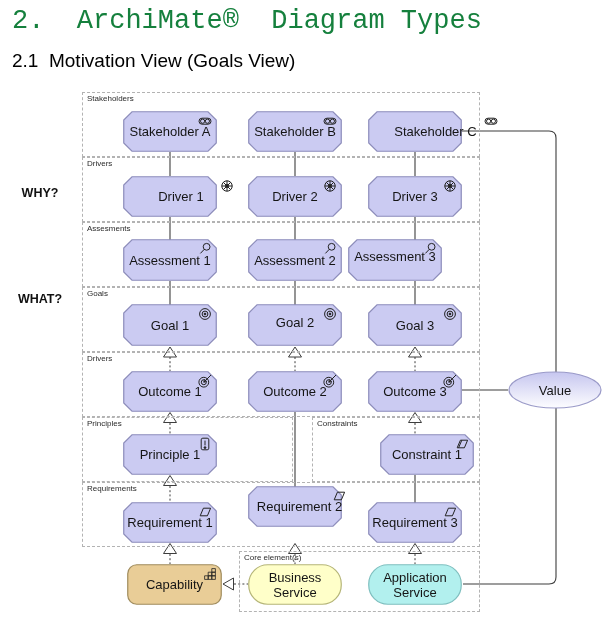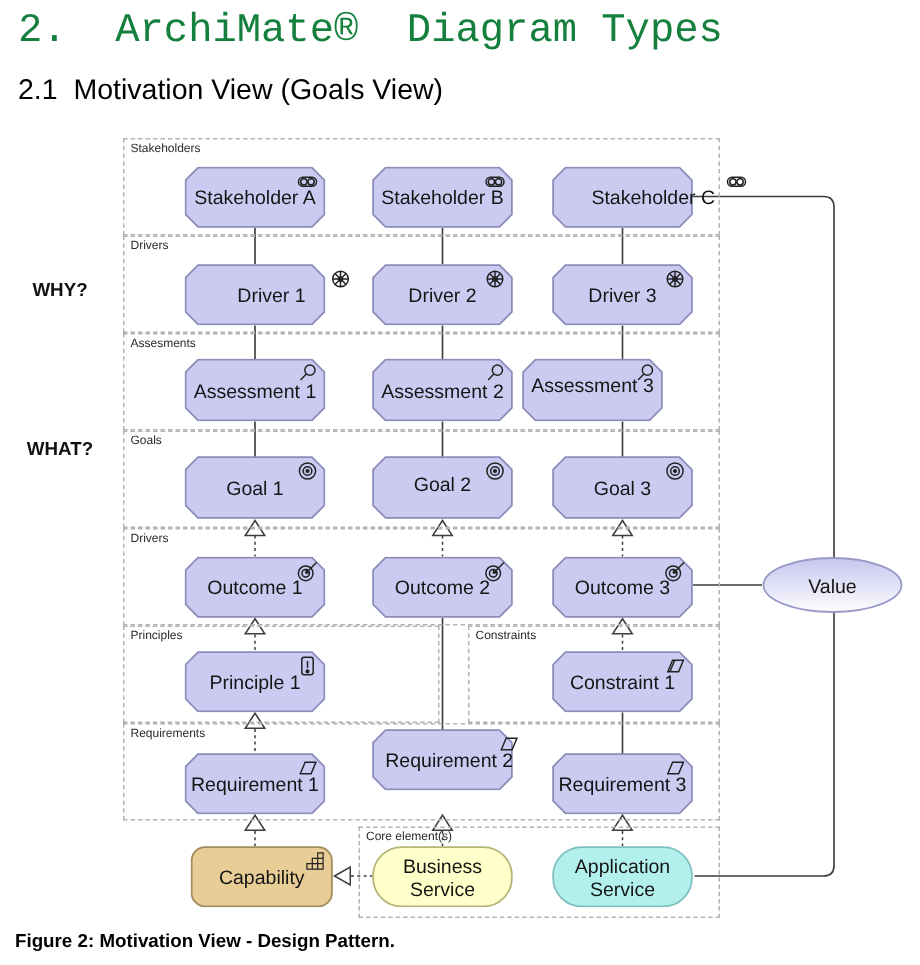--- a/index.html
+++ b/index.html
@@ -271,21 +271,21 @@
         <svg class="shape" width="94" height="41">
           <polygon points="9,0.75 85,0.75 93.25,9 93.25,32 85,40.25 9,40.25 0.75,32 0.75,9" fill="#cbcbf2" stroke="#8c8cba" stroke-width="1.2"></polygon>
         </svg>
         <span class="nicon"><svg width="14" height="14" viewBox="0 0 14 14" fill="none" stroke="#222" stroke-width="1">
             <rect x="3.2" y="1.2" width="7.6" height="11.6" rx="1.6"></rect>
             <path d="M7,3.6 V8.4"></path>
             <circle cx="7" cy="10.6" r="0.9" fill="#222"></circle>
           </svg></span>
         <span class="nlabel">Principle 1</span>
       </div>
-      <div class="node motivation" style="left: 368px; top: 434px; width: 94px; height: 41px; border-radius: 15px;">
+      <div class="node motivation" style="left: 380px; top: 434px; width: 94px; height: 41px; border-radius: 15px;">
         <svg class="shape" width="94" height="41">
           <polygon points="9,0.75 85,0.75 93.25,9 93.25,32 85,40.25 9,40.25 0.75,32 0.75,9" fill="#cbcbf2" stroke="#8c8cba" stroke-width="1.2"></polygon>
         </svg>
         <span class="nicon"><svg width="14" height="14" viewBox="0 0 14 14" fill="none" stroke="#222" stroke-width="1">
             <polygon points="2.2,10.8 5.4,3.2 12.6,3.2 9.4,10.8"></polygon>
             <path d="M6.8,3.2 L3.6,10.8"></path>
           </svg></span>
         <span class="nlabel">Constraint 1</span>
       </div>
       <div class="node motivation" style="left: 123px; top: 502px; width: 94px; height: 41px;">
@@ -343,14 +343,13 @@
               <stop offset="0" stop-color="#c6c6ef"></stop>
               <stop offset="1" stop-color="#fdfdff"></stop>
             </linearGradient>
           </defs>
           <ellipse cx="47" cy="19" rx="46" ry="18" fill="url(#valGrad)" stroke="#9a9ac8" stroke-width="1.2"></ellipse>
         </svg>
         <span class="nlabel">Value</span>
       </div>
     </div>
 
-  <div class="caption">Figure 2: Motivation View - Design Pattern.</div>
 </div>
 
 </body></html>

